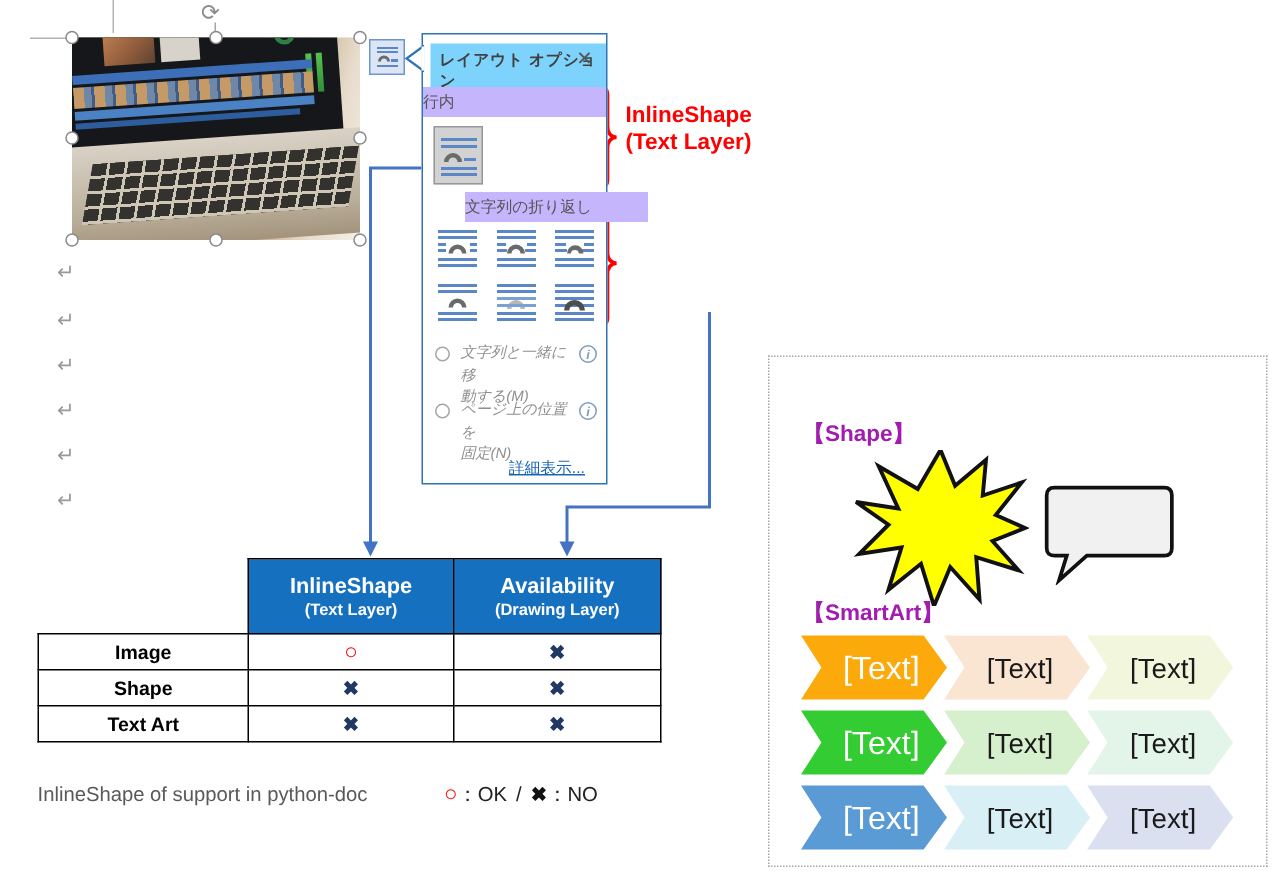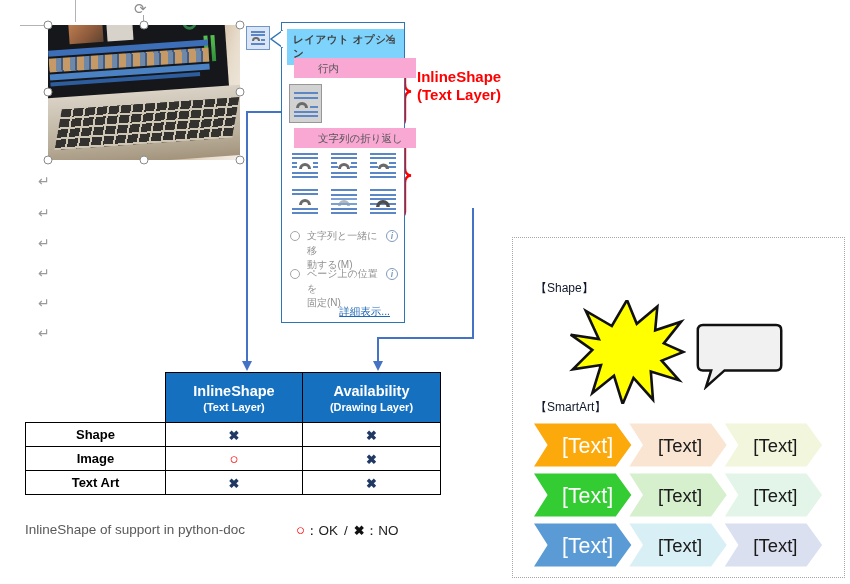--- a/index.html
+++ b/index.html
@@ -63,32 +63,32 @@
   .popup {
     left:281px; top:22px; width:124px; height:301px;
     background:#fff; border:1.6px solid #2E75B6; z-index:5;
   }
   .popup-title {
     position:absolute; left:5px; top:6px; background:#7dd3fc;
     font-size:10.5px; font-weight:bold; color:#404040; padding:4px 6px; letter-spacing:0.5px;
   }
   .popup-close { position:absolute; right:9px; top:9px; color:#555; font-size:13px; line-height:1; cursor:default; }
   .popup-sec {
-    position:absolute; left:12px; width:100%; height:20px; background:#f9a8d4;
-    color:#555; font-size:10.5px; line-height:20px; padding-left:24px;
+    position:absolute; left:0; width:100%; height:20px; background:#c4b5fd;
+    color:#555; font-size:10.5px; line-height:20px; padding-left:0;
   }
   .tile-selected {
     position:absolute; left:7px; top:61px; width:33px; height:39px;
     background:#d2d2d2; border:1.6px solid #979797;
     display:flex; align-items:center; justify-content:center;
   }
   .wrap-tile { position:absolute; width:31px; height:30px; display:flex; align-items:center; justify-content:center; }
   .radio-row { position:absolute; left:8px; width:110px; }
   .radio-dot { position:absolute; left:0; top:2px; width:10px; height:10px; border:1.2px solid #a5a5a5; border-radius:50%; background:#fff; }
-  .radio-text { position:absolute; left:17px; top:0; width:78px; font-size:10px; color:#8f8f8f; line-height:1.45; }
+  .radio-text { position:absolute; left:17px; top:0; width:78px; font-size:10px; color:#8f8f8f; line-height:1.45;font-style:italic; }
   .info-circle {
     position:absolute; right:2px; top:1px; width:12px; height:12px; border:1px solid #7f9bbf;
     border-radius:50%; color:#7f9bbf; font-size:8.5px; text-align:center; line-height:11px; font-style:italic; font-weight:bold;
   }
   .see-details { position:absolute; right:14px; top:282px; color:#1B66B5; font-size:10.5px; text-decoration:underline; }
 
   
   .red-label { position:absolute; color:#FF0000; font-weight:bold; font-size:15px; line-height:18px; }
 
   
@@ -111,21 +111,21 @@
   .legend .sep { margin:0 6px; }
 
   
   .unsupported-box {
     left:512px; top:237px; width:333px; height:341px;
     border:1.6px dotted #a6a6a6; background:#fff;
   }
   .ub-title { position:absolute; left:0; top:8px; width:100%; text-align:center;
     color:#FF0000; font-weight:bold; font-size:17.5px; }
   .ub-title .xmark { font-size:20px; margin-left:8px; vertical-align:-1px; }
-  .ub-heading { position:absolute; color:#0f172a; font-weight:normal; font-size:12px; }
+  .ub-heading { position:absolute; color:#a21caf; font-weight:bold; font-size:15px; }
 
   .icon-svg line, .icon-svg rect { shape-rendering:crispEdges; }
 </style>
 </head>
 <body>
 
 <div id="canvas">
 
   <div class="abs crop-line" style="left:75px; top:0; width:1px; height:22px;"></div>
   <div class="abs crop-line" style="left:20px; top:25px; width:28px; height:1px;"></div>
@@ -193,21 +193,21 @@
       <svg class="icon-svg" width="26" height="28" viewBox="0 0 26 28">
         <rect x="1" y="2" width="24" height="2" fill="#5b87c7"></rect>
         <rect x="1" y="6.5" width="24" height="2" fill="#5b87c7"></rect>
         <path d="M3,18 A6,6 0 0 1 15,18 L12,18 A3,3 0 0 0 6,18 Z" fill="#6a6a6a"></path>
         <rect x="16.5" y="15.5" width="8" height="2" fill="#5b87c7"></rect>
         <rect x="1" y="21" width="24" height="2" fill="#5b87c7"></rect>
         <rect x="1" y="25" width="24" height="2" fill="#5b87c7"></rect>
       </svg>
     </div>
 
-    <div class="popup-sec" style="top:105px;">文字列の折り返し</div>
+    <div class="popup-sec" style="top:105px;margin-left:28px;">文字列の折り返し</div>
 
     <div class="wrap-tile" style="left:7px; top:128px;">
       <svg class="icon-svg" width="28" height="28" viewBox="0 0 28 28">
         <rect x="1" y="1" width="26" height="2" fill="#5b87c7"></rect>
           <rect x="1" y="5" width="26" height="2" fill="#5b87c7"></rect>
         <rect x="1" y="10" width="5" height="2" fill="#5b87c7"></rect>
           <rect x="22" y="10" width="5" height="2" fill="#5b87c7"></rect>
         <rect x="1" y="14" width="5" height="2" fill="#5b87c7"></rect>
           <rect x="22" y="14" width="5" height="2" fill="#5b87c7"></rect>
         <path d="M8,17 A6,6 0 0 1 20,17 L17,17 A3,3 0 0 0 11,17 Z" fill="#6a6a6a"></path>
@@ -319,27 +319,27 @@
       <th class="colhead">
         <span class="ch-title">InlineShape</span>
         <span class="ch-sub">(Text Layer)</span>
       </th>
       <th class="colhead" style="width:138px;">
         <span class="ch-title">Availability</span>
         <span class="ch-sub">(Drawing Layer)</span>
       </th>
     </tr>
     <tr>
-      <td class="rowlabel">Shape</td>
-      <td><span class="mark-no">✖</span></td>
+      <td class="rowlabel">Image</td>
+      <td><span class="mark-ok">○</span></td>
       <td><span class="mark-no">✖</span></td>
     </tr>
     <tr>
-      <td class="rowlabel">Image</td>
-      <td><span class="mark-ok">○</span></td>
+      <td class="rowlabel">Shape</td>
+      <td><span class="mark-no">✖</span></td>
       <td><span class="mark-no">✖</span></td>
     </tr>
     <tr>
       <td class="rowlabel">Text Art</td>
       <td><span class="mark-no">✖</span></td>
       <td><span class="mark-no">✖</span></td>
     </tr>
   </tbody>
     </table>
 

